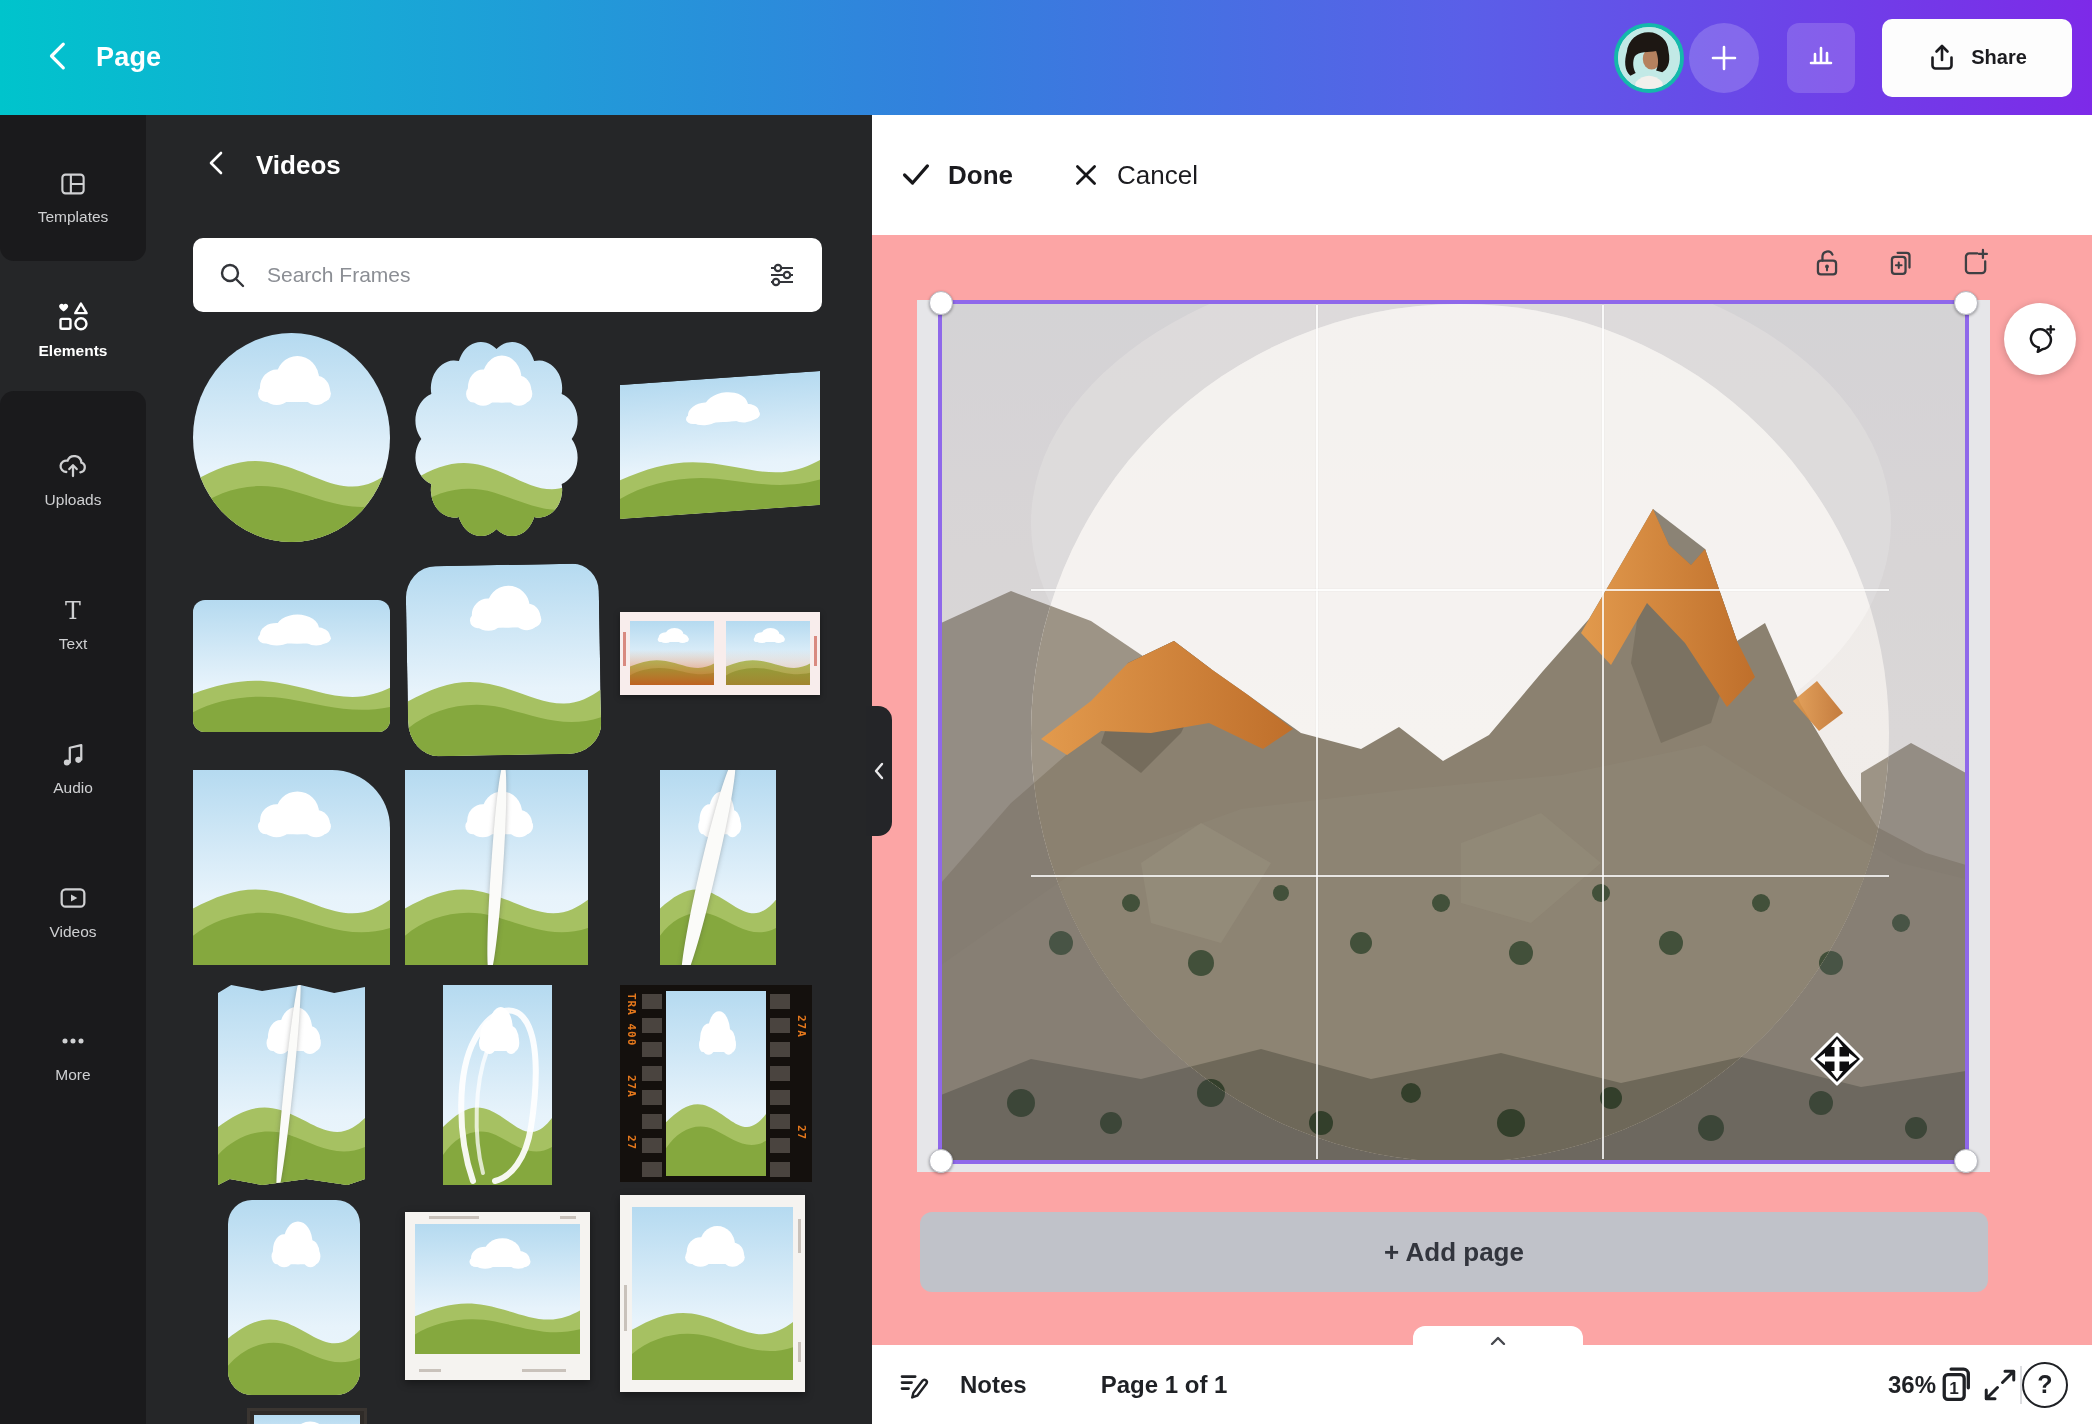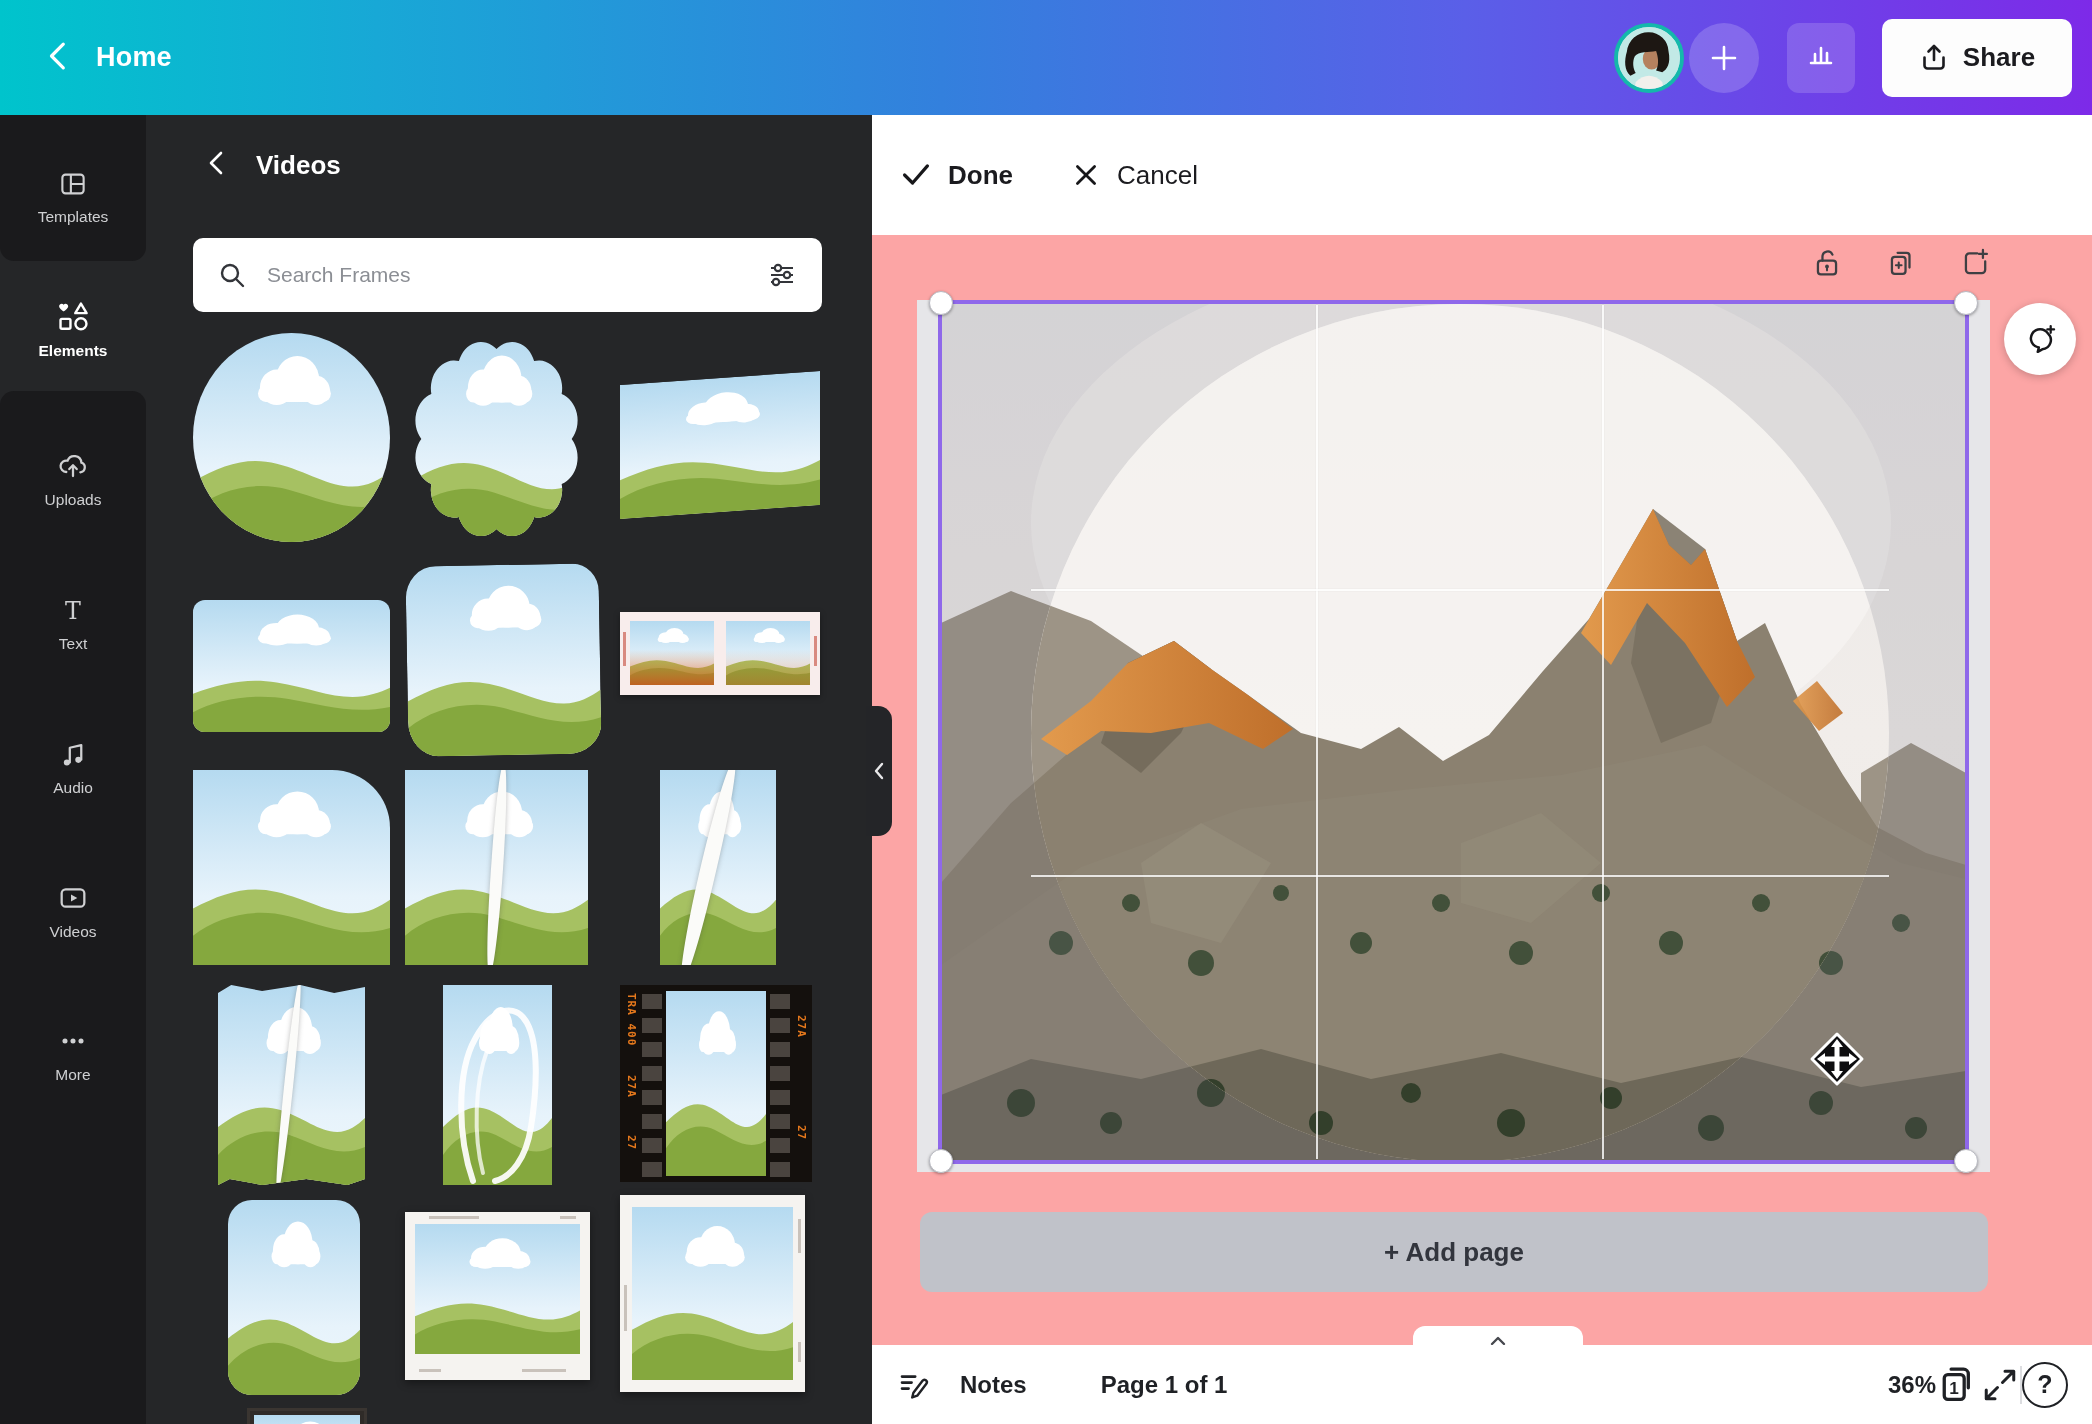--- a/index.html
+++ b/index.html
@@ -14,21 +14,21 @@
     display:flex; align-items:center; justify-content:space-between; z-index:30;}
   .tb-left { display:flex; align-items:center; gap:22px; padding-left:44px; }
   .tb-home { color:#fff; font-size:27px; font-weight:700; letter-spacing:.2px; }
   .tb-right { display:flex; align-items:center; padding-right:20px; }
   .avatar { width:70px; height:70px; border-radius:50%; border:4px solid #14b8ab; overflow:hidden; background:#c2e9e6; }
   .plus-btn { width:70px; height:70px; border-radius:50%; background:rgba(255,255,255,.18);
     display:flex; align-items:center; justify-content:center; margin-left:5px; }
   .chart-btn { width:68px; height:70px; border-radius:12px; background:rgba(255,255,255,.16);
     display:flex; align-items:center; justify-content:center; margin-left:28px; }
   .share-btn { height:78px; min-width:190px; border-radius:10px; background:#fdfdfd; color:#1b1b1f;
-    display:flex; align-items:center; justify-content:center; gap:14px; font-size:26px; font-weight:600;
+    display:flex; align-items:center; justify-content:center; gap:14px; font-size:20px; font-weight:600;
     margin-left:27px; padding:0 28px; }
 
   
   #rail { left:0; top:115px; width:146px; height:1309px; background:#252628; z-index:20; }
   .rail-dark-top { position:absolute; left:0; top:0; width:146px; height:146px; background:#1a1a1c; border-radius:0 0 14px 14px; }
   .rail-dark-bottom { position:absolute; left:0; top:276px; width:146px; height:1033px; background:#1a1a1c; border-radius:14px 14px 0 0; }
   .rail-item { position:absolute; left:0; width:146px; height:128px; display:flex; flex-direction:column;
     align-items:center; justify-content:center; gap:9px; color:#cfd0d2; font-size:15.5px; }
   .rail-item.active { color:#ffffff; font-weight:600; }
   .rail-item svg { display:block; }
@@ -190,21 +190,21 @@
 
 <div id="app">
 
   <div id="topbar" class="abs">
     <div class="tb-left">
       <span>
         <svg width="30" height="34" viewBox="0 0 28 30">
             <polyline points="18,4 7,15 18,26" fill="none" stroke="#fff" stroke-width="3" stroke-linecap="round" stroke-linejoin="round"></polyline>
           </svg>
       </span>
-      <span class="tb-home">Home</span>
+      <span class="tb-home">Page</span>
     </div>
     <div class="tb-right">
       <div class="avatar">
         <svg width="62" height="62" viewBox="0 0 70 70">
           <clipPath id="avc">
               <circle cx="35" cy="35" r="35"></circle>
             </clipPath>
           <g clip-path="url(#avc)">
             <rect width="70" height="70" fill="#c2e9e6"></rect>
             <path d="M20,62 Q35,48 50,62 L52,74 L18,74 Z" fill="#f2f0ec"></path>

